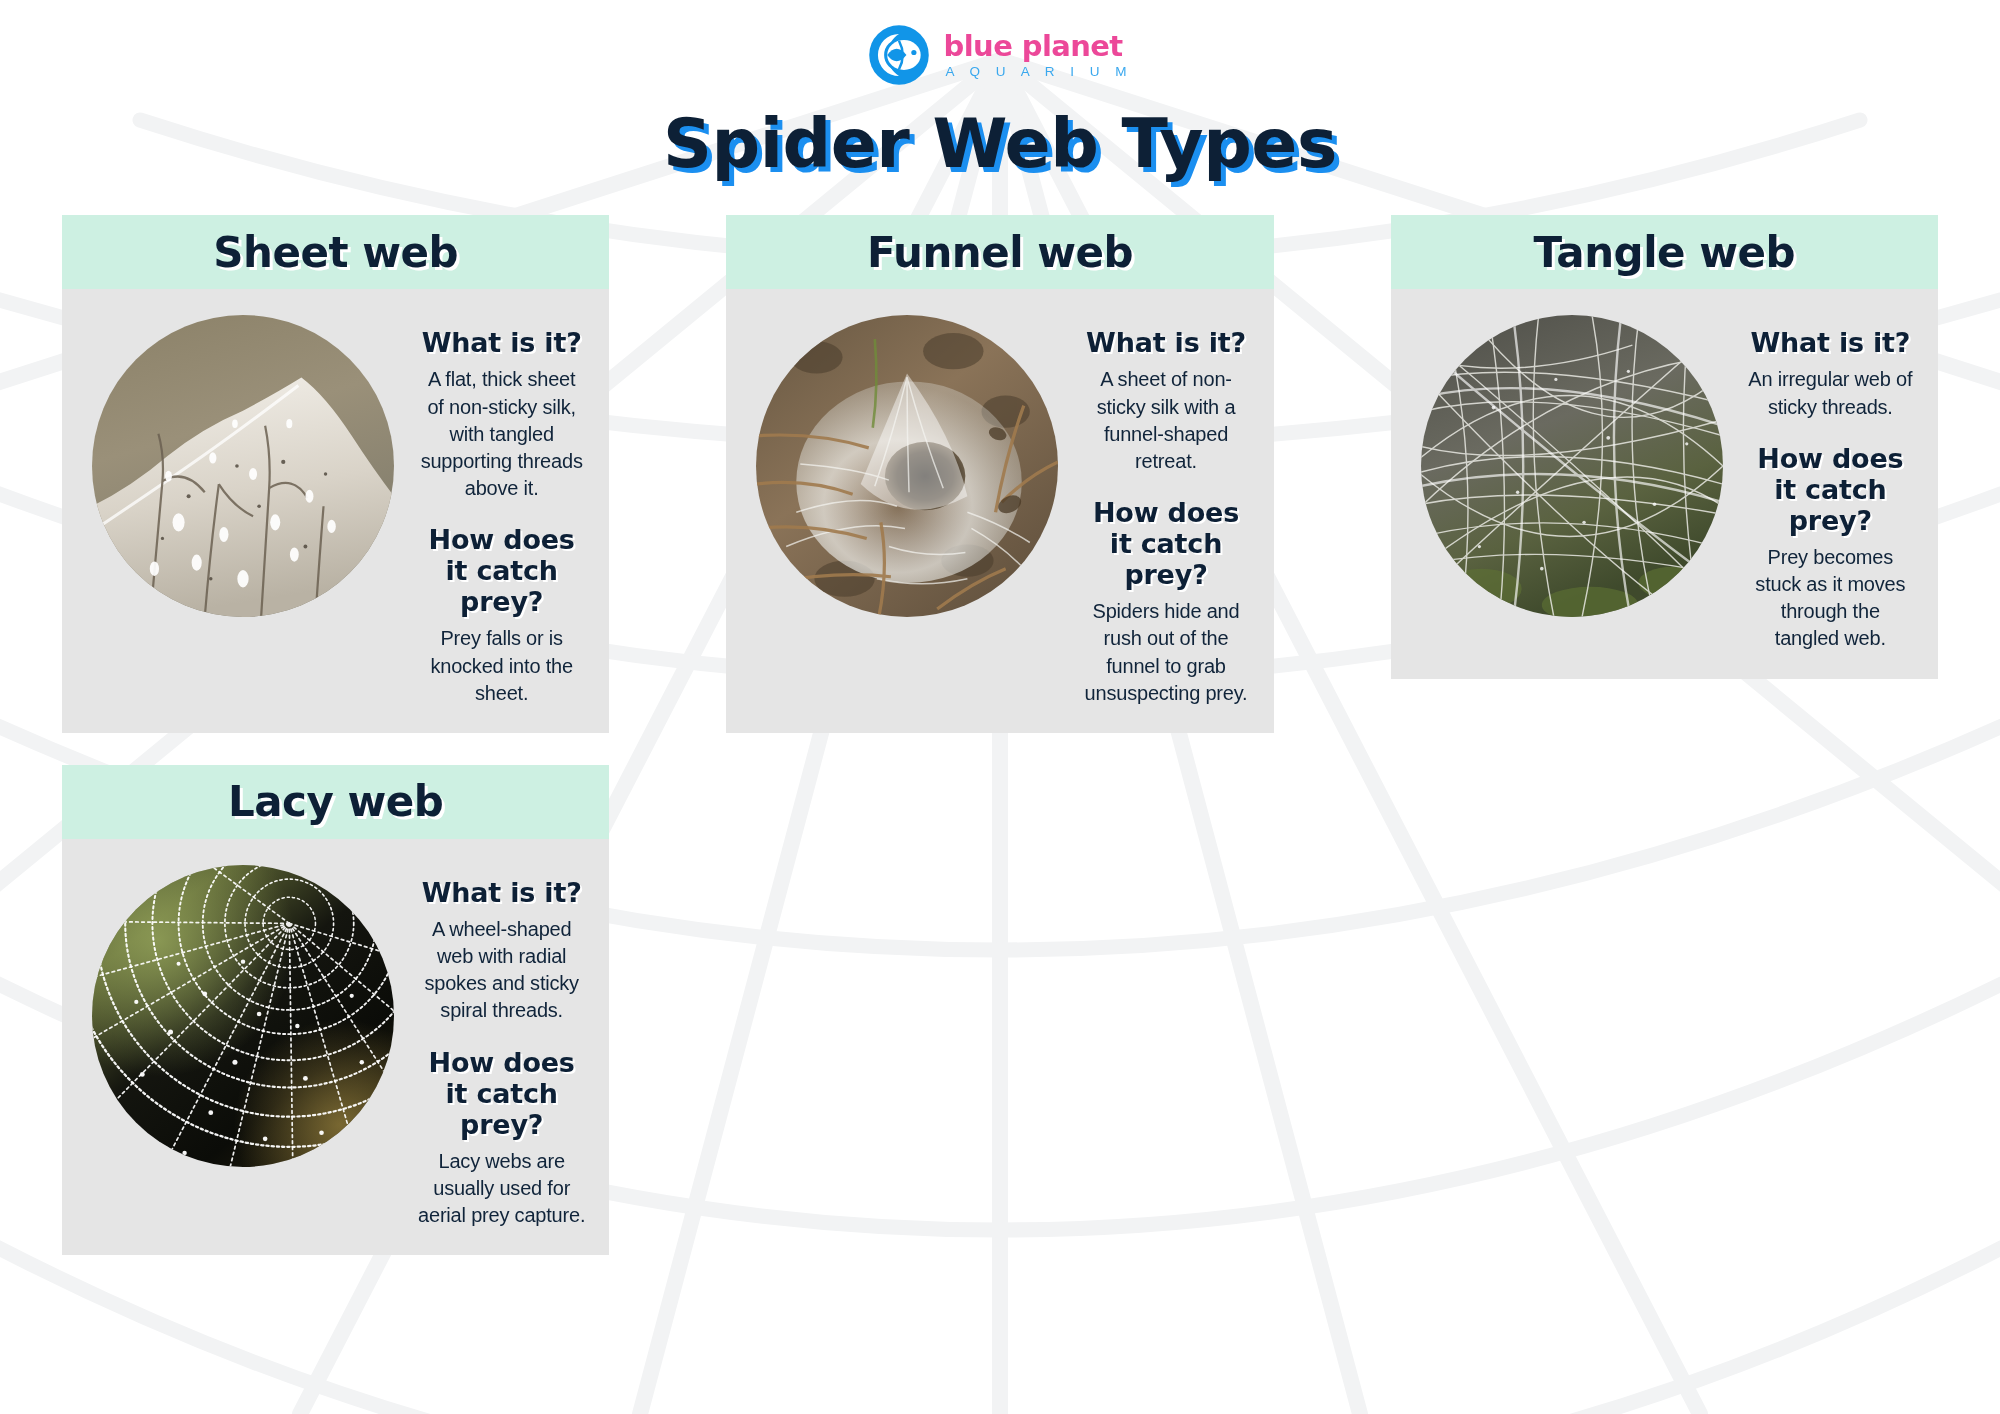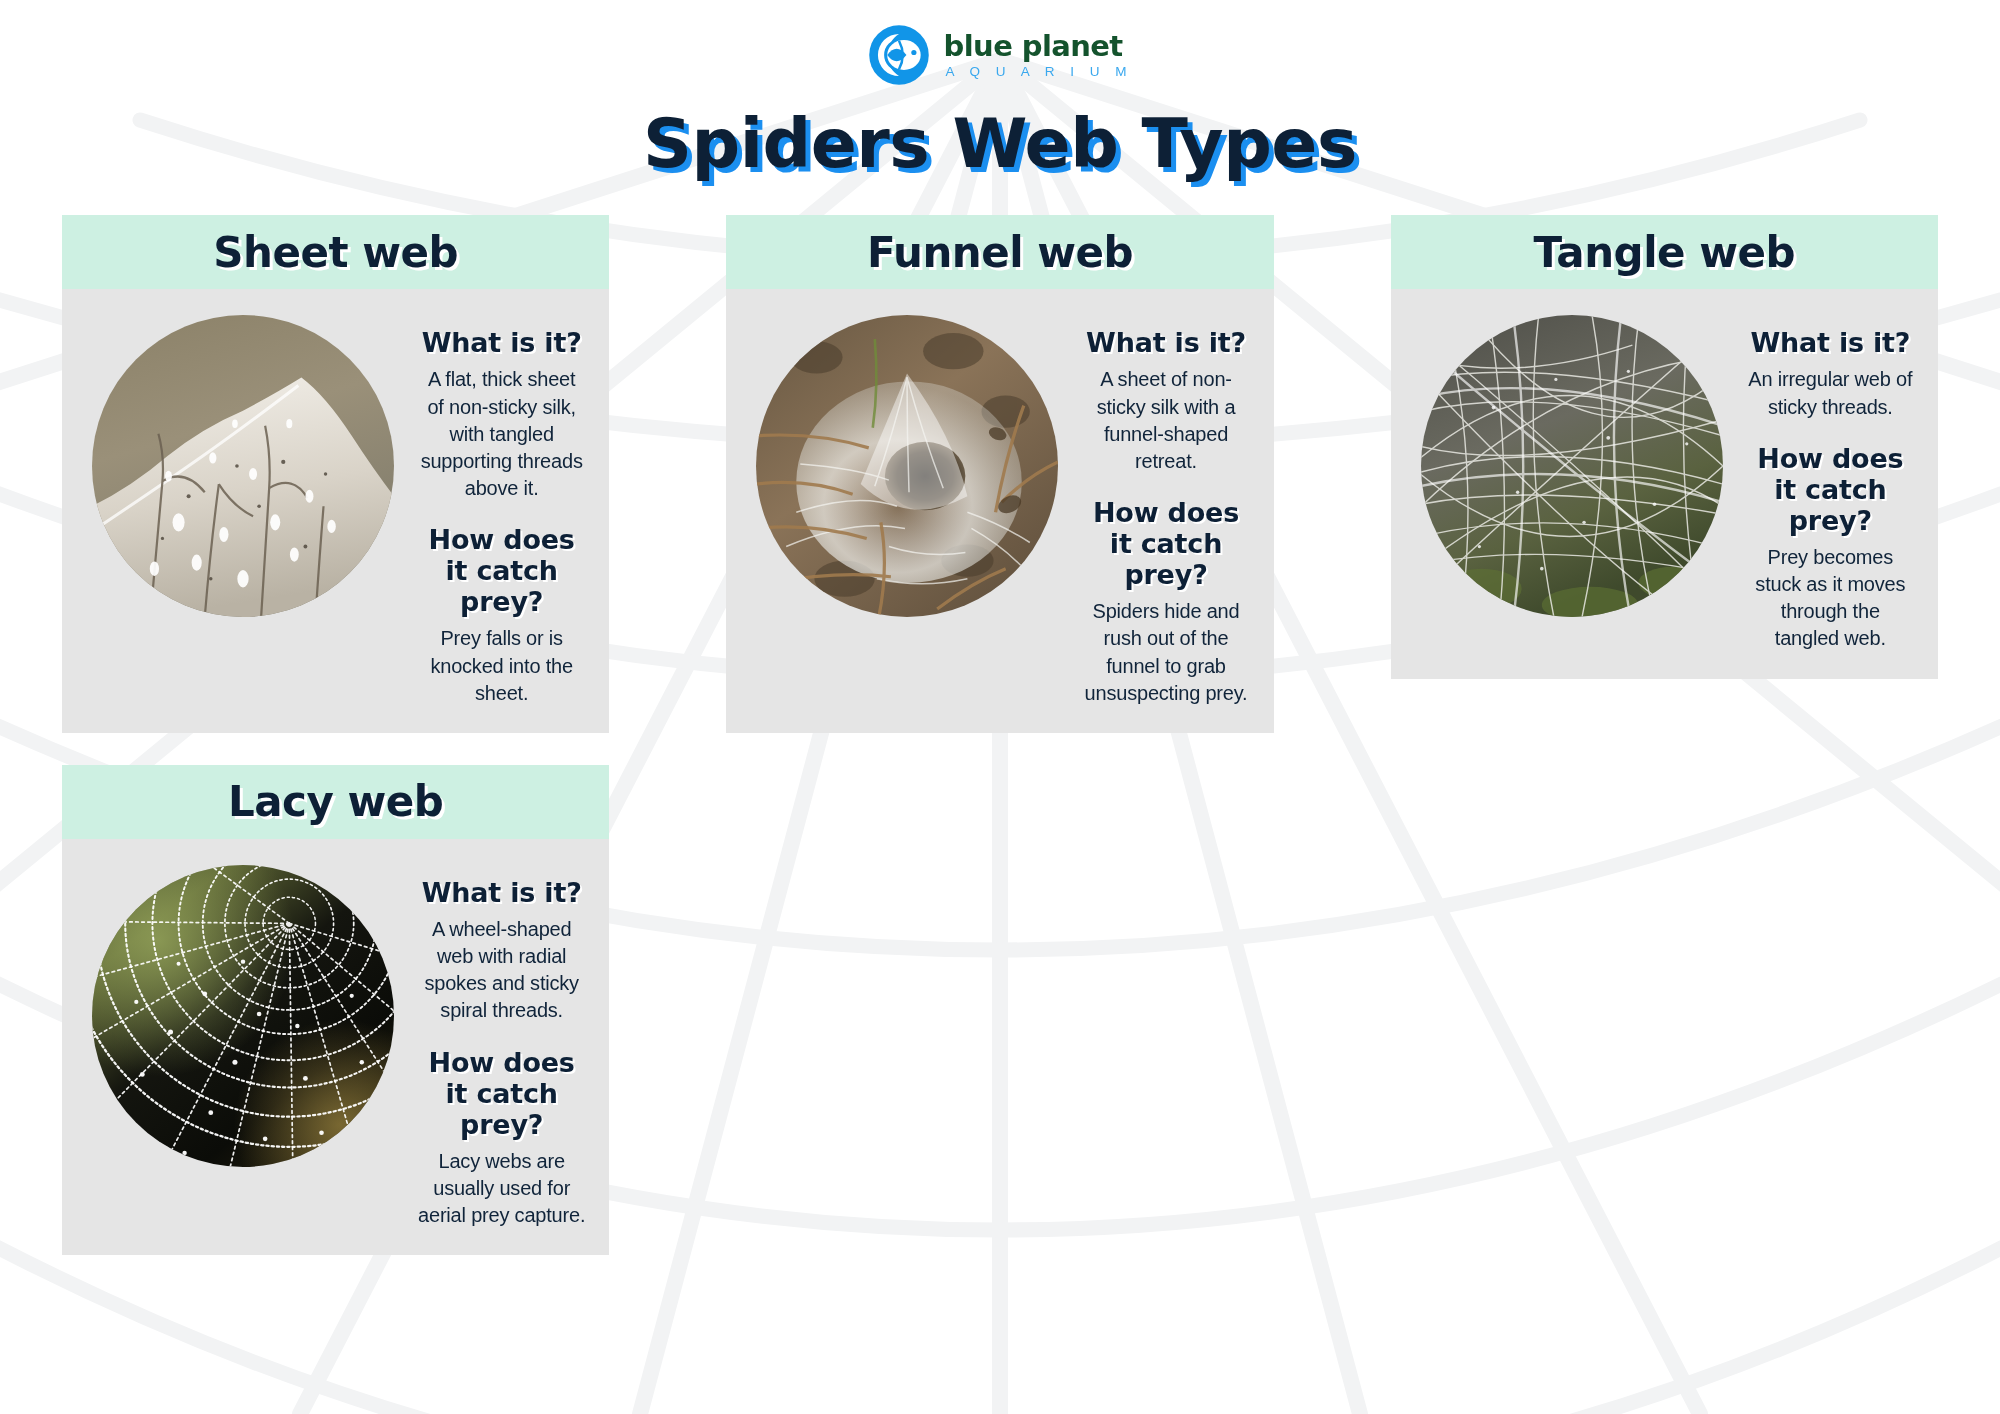--- a/index.html
+++ b/index.html
@@ -46,21 +46,21 @@
     align-items: center;
     gap: 14px;
     height: 66px;
   }
   .logo-mark { width: 62px; height: 62px; display:block; }
   .logo-words { display: flex; flex-direction: column; justify-content: center; line-height: 1; }
   .logo-main {
     font-family: "DejaVu Sans", sans-serif;
     font-weight: 700;
     font-size: 29px;
-    color: #14532d;
+    color: #ec4899;
     letter-spacing: -0.6px;
   }
   .logo-sub {
     font-family: "Liberation Sans", sans-serif;
     font-weight: 400;
     font-size: 13.5px;
     color: #3aa8ee;
     letter-spacing: 6.0px;
     margin-top: 4px;
     margin-left: 2px;
@@ -212,21 +212,21 @@
         <path d="M86 50 Q74 36 62 50 Q74 64 86 50 Z" fill="#1195e8" opacity="0"></path>
         <circle cx="74" cy="46" r="4.2" fill="#1195e8"></circle>
         <path d="M50 27 Q62 50 50 73" stroke="#1195e8" stroke-width="4" fill="none"></path>
       </svg>
       <div class="logo-words">
         <span class="logo-main">blue planet</span>
         <span class="logo-sub">A Q U A R I U M</span>
       </div>
     </div>
 
-    <h1 class="poster-title">Spiders Web Types</h1>
+    <h1 class="poster-title">Spider Web Types</h1>
   </div>
 
   <div class="grid">
 
     <div class="card">
       <div class="card-header">
         <span class="card-header-text">Sheet web</span>
       </div>
       <div class="card-body">
         <div class="photo-col">

